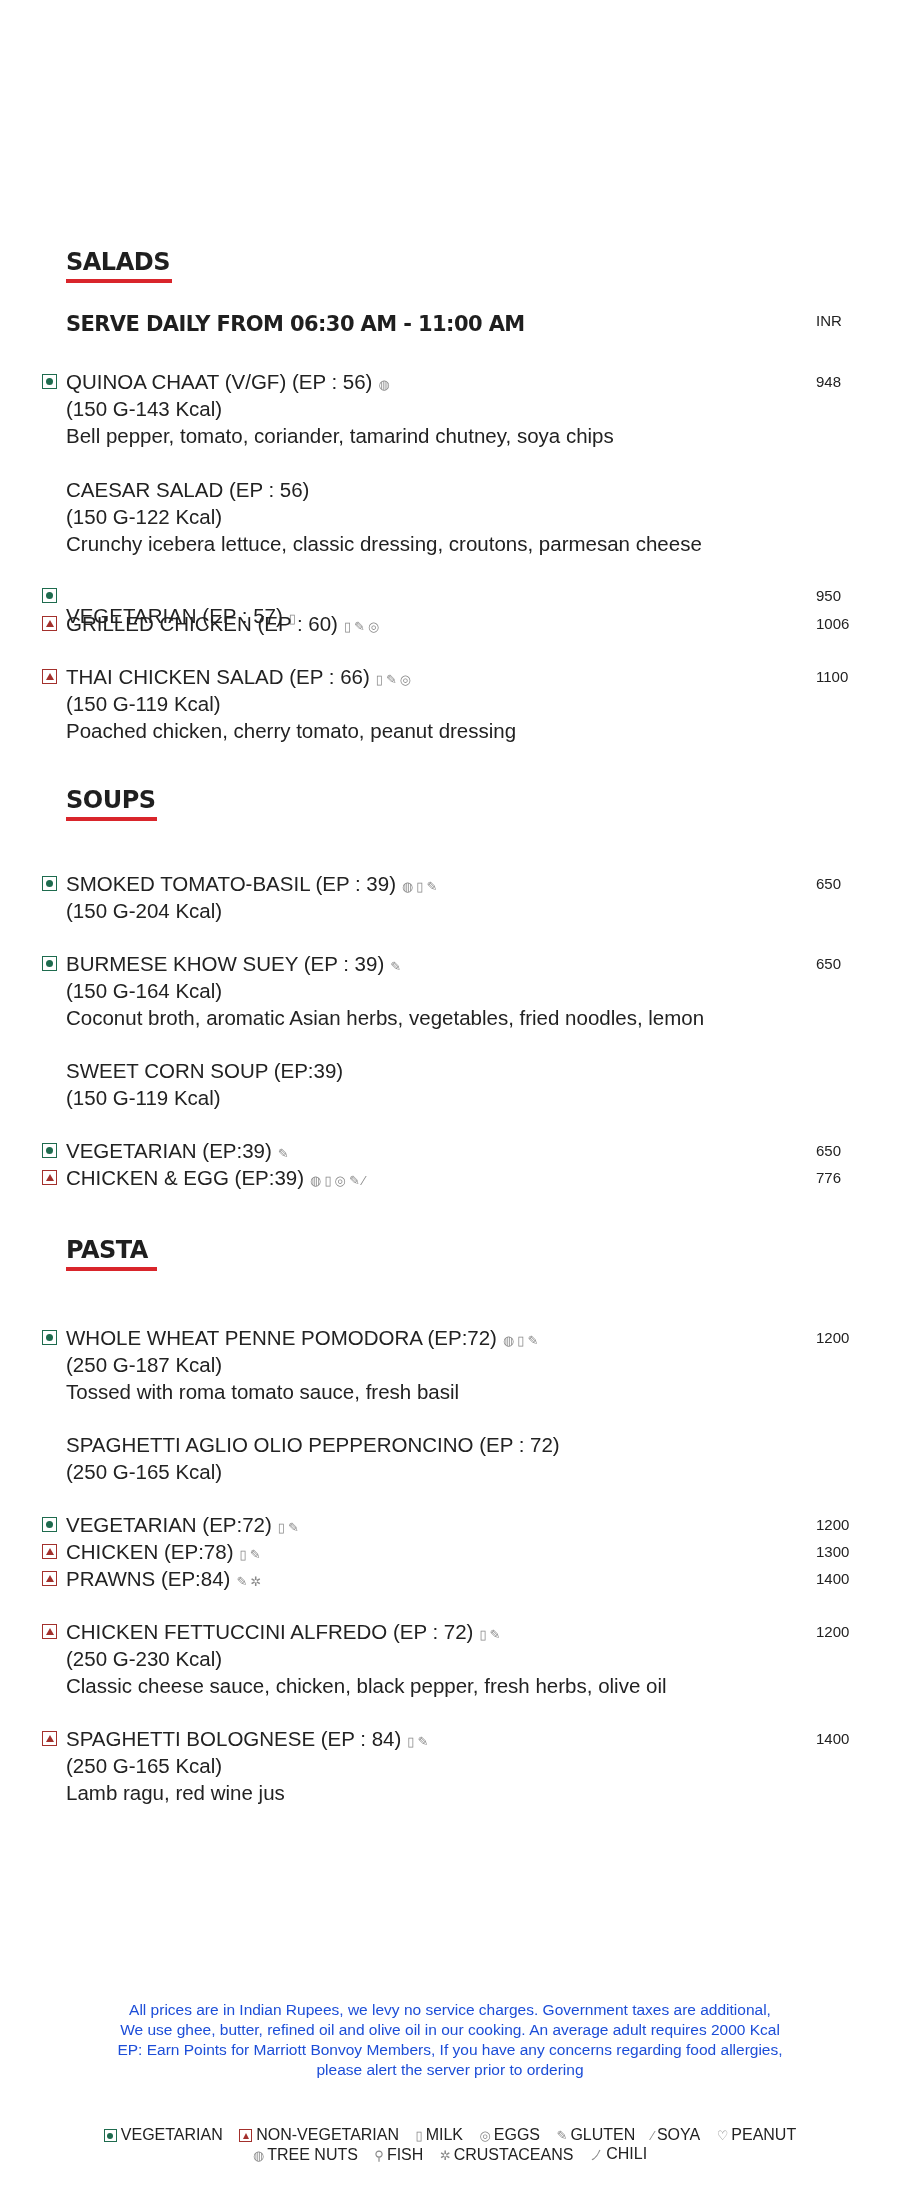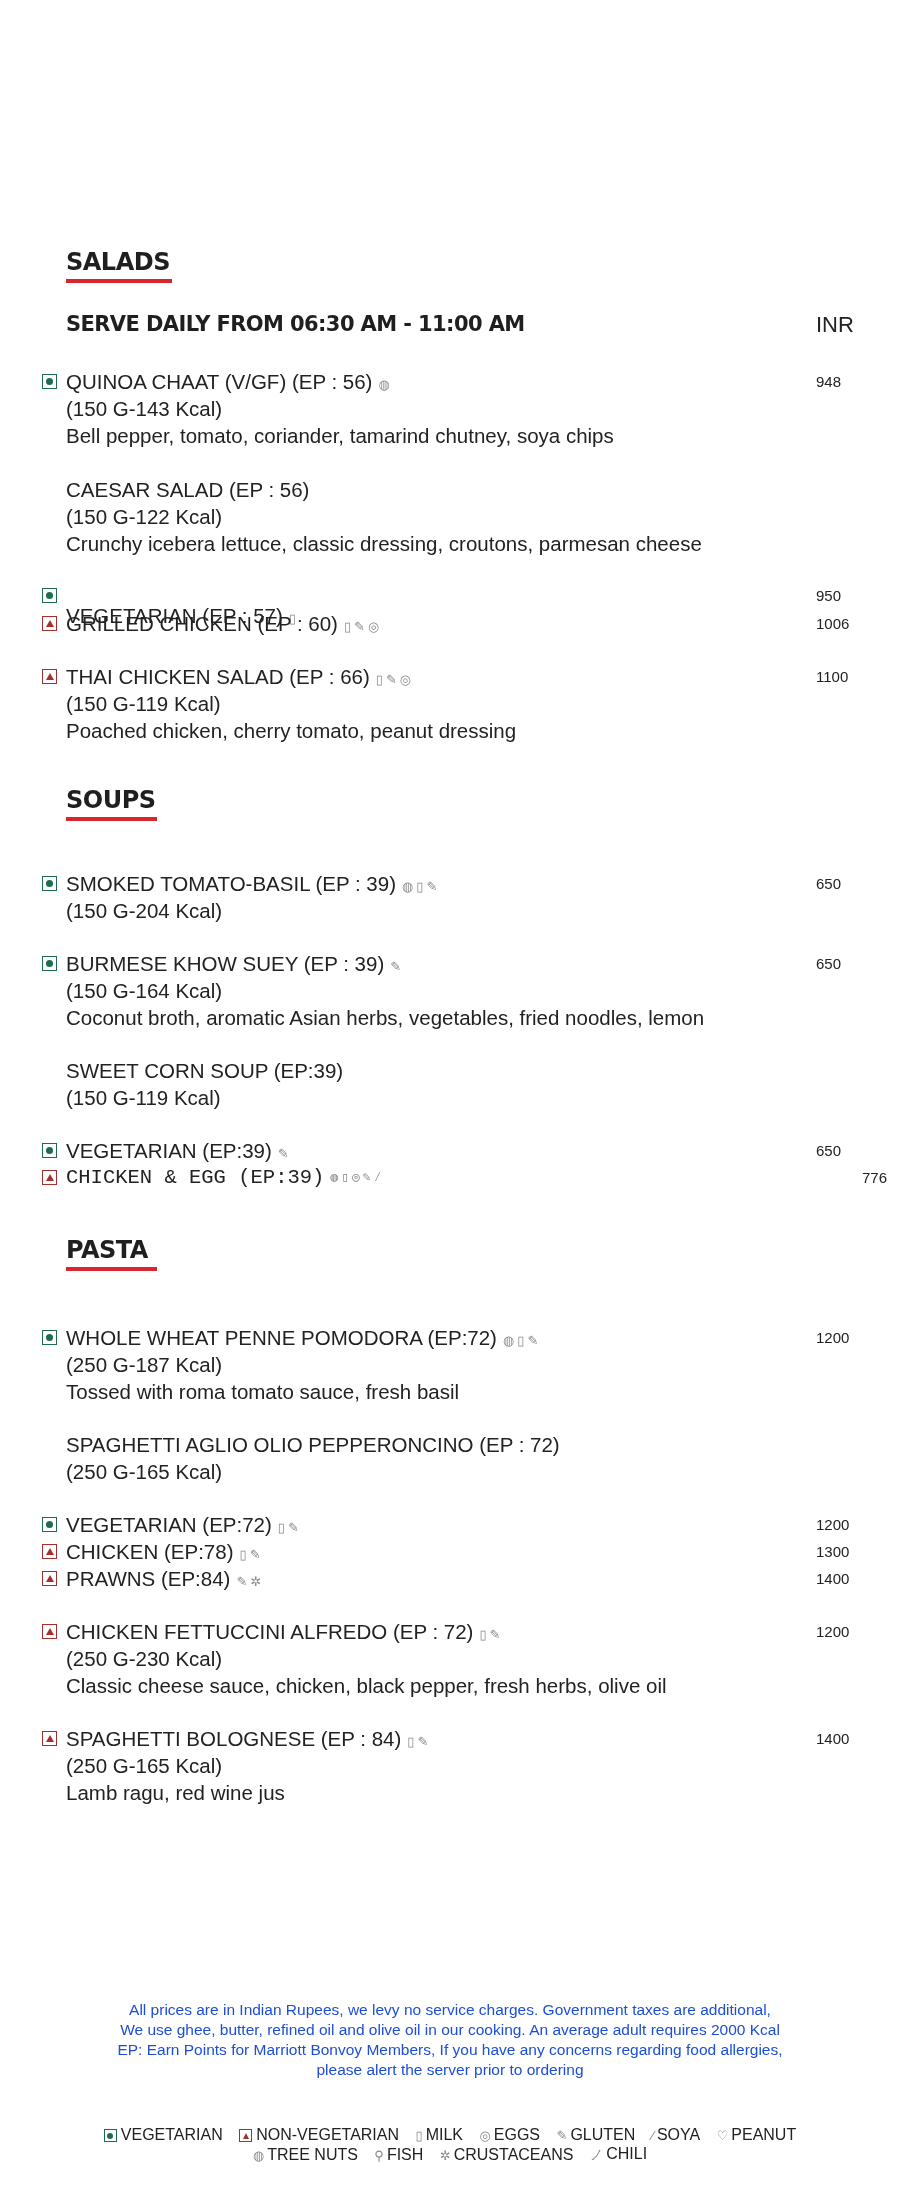--- a/index.html
+++ b/index.html
@@ -1,21 +1,21 @@
 <!DOCTYPE html>
 <html><head>
 <meta charset="utf-8">
 <style>
   * { box-sizing: border-box; margin: 0; padding: 0; }
   html, body { width: 900px; height: 2200px; background: #ffffff; }
   body { position: relative; font-family: "Liberation Sans", sans-serif; color: #222222; overflow: hidden; }
   .section-title { position: absolute; left: 66px; font-family: "DejaVu Sans", sans-serif; font-weight: bold; font-size: 24px; letter-spacing: -0.5px; color: #1f1f1f; }
   .section-underline { position: absolute; left: 66px; height: 4px; background: #d9252b; }
   .serve { position: absolute; left: 66px; top: 312px; font-family: "DejaVu Sans", sans-serif; font-weight: bold; font-size: 21px; letter-spacing: -0.6px; color: #1f1f1f; }
-  .inr { position: absolute; left: 816px; top: 312px; font-size: 22px; color: #222; }
+  .inr { position: absolute; left: 816px; top: 312px; font-size: 15px; color: #222; }
   .line { position: absolute; left: 66px; font-size: 20.5px; line-height: 27px; white-space: nowrap; color: #222; }
   .price { position: absolute; left: 816px; font-size: 15px; line-height: 27px; color: #222; }
   .marker { position: absolute; left: 42px; width: 15px; height: 15px; border: 1.5px solid; display: flex; align-items: center; justify-content: center; }
   .marker.veg { border-color: #1e6b4e; }
   .marker.veg::after { content: ""; width: 7px; height: 7px; border-radius: 50%; background: #1e6b4e; }
   .marker.nonveg { border-color: #a3302c; }
   .marker.nonveg::after { content: ""; width: 0; height: 0; border-left: 4px solid transparent; border-right: 4px solid transparent; border-bottom: 7px solid #a3302c; }
   .icons { display: inline-block; margin-left: 6px; vertical-align: middle; }
   .ic { display: inline-block; font-size: 13px; color: #8a8a8a; margin-right: 3px; vertical-align: middle; }
   .footer { position: absolute; left: 90px; width: 720px; top: 2000px; text-align: center; font-size: 15.5px; line-height: 20px; color: #1d4ed8; }
@@ -72,22 +72,22 @@
 <div class="line" style="top:1004px;">Coconut broth, aromatic Asian herbs, vegetables, fried noodles, lemon</div>
 
 <div class="line" style="top:1057px;">SWEET CORN SOUP (EP:39)</div>
 <div class="line" style="top:1084px;">(150 G-119 Kcal)</div>
 
 <span class="marker veg" style="top:1143px;"></span>
 <div class="line" style="top:1137px;"><span>VEGETARIAN (EP:39)</span><span class="icons"><span class="ic">✎</span></span></div>
 <div class="price" style="top:1137px;">650</div>
 
 <span class="marker nonveg" style="top:1170px;"></span>
-<div class="line" style="top:1164px;font-family:Liberation Mono, monospace;"><span>CHICKEN &amp; EGG (EP:39)</span><span class="icons"><span class="ic">◍</span><span class="ic">▯</span><span class="ic">◎</span><span class="ic">✎</span><span class="ic">⁄</span></span></div>
-<div class="price" style="top:1164px;margin-left:46px;">776</div>
+<div class="line" style="top:1164px;"><span>CHICKEN &amp; EGG (EP:39)</span><span class="icons"><span class="ic">◍</span><span class="ic">▯</span><span class="ic">◎</span><span class="ic">✎</span><span class="ic">⁄</span></span></div>
+<div class="price" style="top:1164px;">776</div>
 
 <div class="section-title" style="top:1236px;">PASTA</div>
 <div class="section-underline" style="top:1267px;width:91px;"></div>
 
 <span class="marker veg" style="top:1330px;"></span>
 <div class="line" style="top:1324px;"><span>WHOLE WHEAT PENNE POMODORA (EP:72)</span><span class="icons"><span class="ic">◍</span><span class="ic">▯</span><span class="ic">✎</span></span></div>
 <div class="price" style="top:1324px;">1200</div>
 <div class="line" style="top:1351px;">(250 G-187 Kcal)</div>
 <div class="line" style="top:1378px;">Tossed with roma tomato sauce, fresh basil</div>
 

